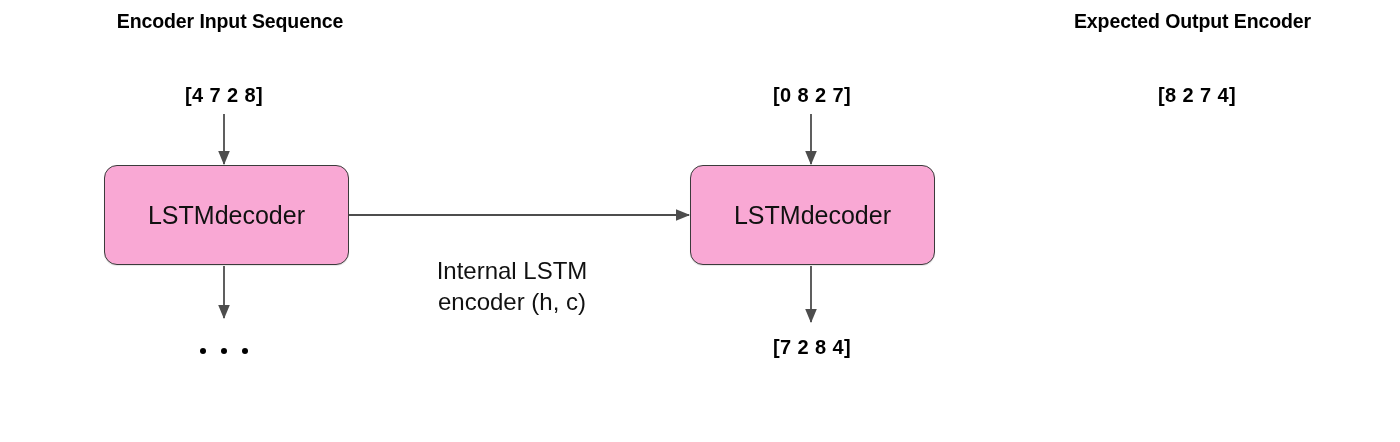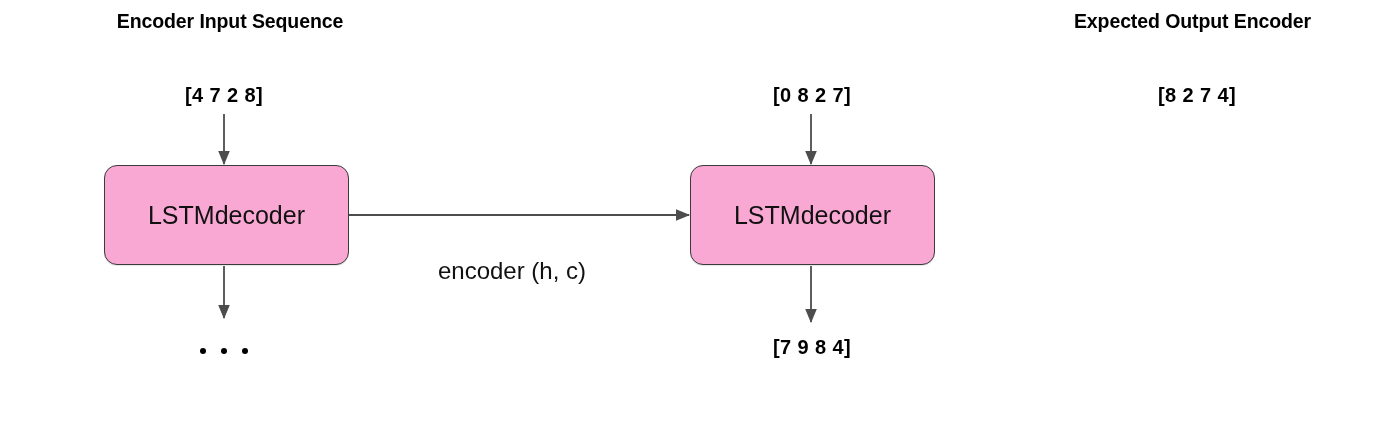--- a/index.html
+++ b/index.html
@@ -115,30 +115,31 @@
     <div class="lstm-line">LSTM</div>
     <div class="lstm-line">decoder</div>
   </div>
 
   <div class="abs lstm-box" style="left:690px; top:165px; width:245px; height:100px;">
     <div class="lstm-line">LSTM</div>
     <div class="lstm-line">decoder</div>
   </div>
 
   <div class="abs plain-label" style="left:392px; top:256px; width:240px;">
+    <div>Internal LSTM</div>
     <div>encoder (h, c)</div>
   </div>
 
   <div class="abs dots" style="left:200px; top:348px;">
     <span class="dot"></span>
     <span class="dot"></span>
     <span class="dot"></span>
   </div>
 
-  <div class="abs seq" style="left:732px; top:336px; width:160px;">[7 9 8 4]</div>
+  <div class="abs seq" style="left:732px; top:336px; width:160px;">[7 2 8 4]</div>
 
 
   <svg id="arrows" viewBox="0 0 1400 442">
     <defs>
       <marker id="arrowhead" markerWidth="9" markerHeight="9" refX="7.4" refY="3.6" orient="auto" markerUnits="strokeWidth">
         <path d="M0,0.3 L8,3.6 L0,6.9 z" fill="#4d4d4d"></path>
       </marker>
     </defs>
 
     <line x1="224" y1="114" x2="224" y2="164" stroke="#4d4d4d" stroke-width="1.8" marker-end="url(#arrowhead)"></line>

